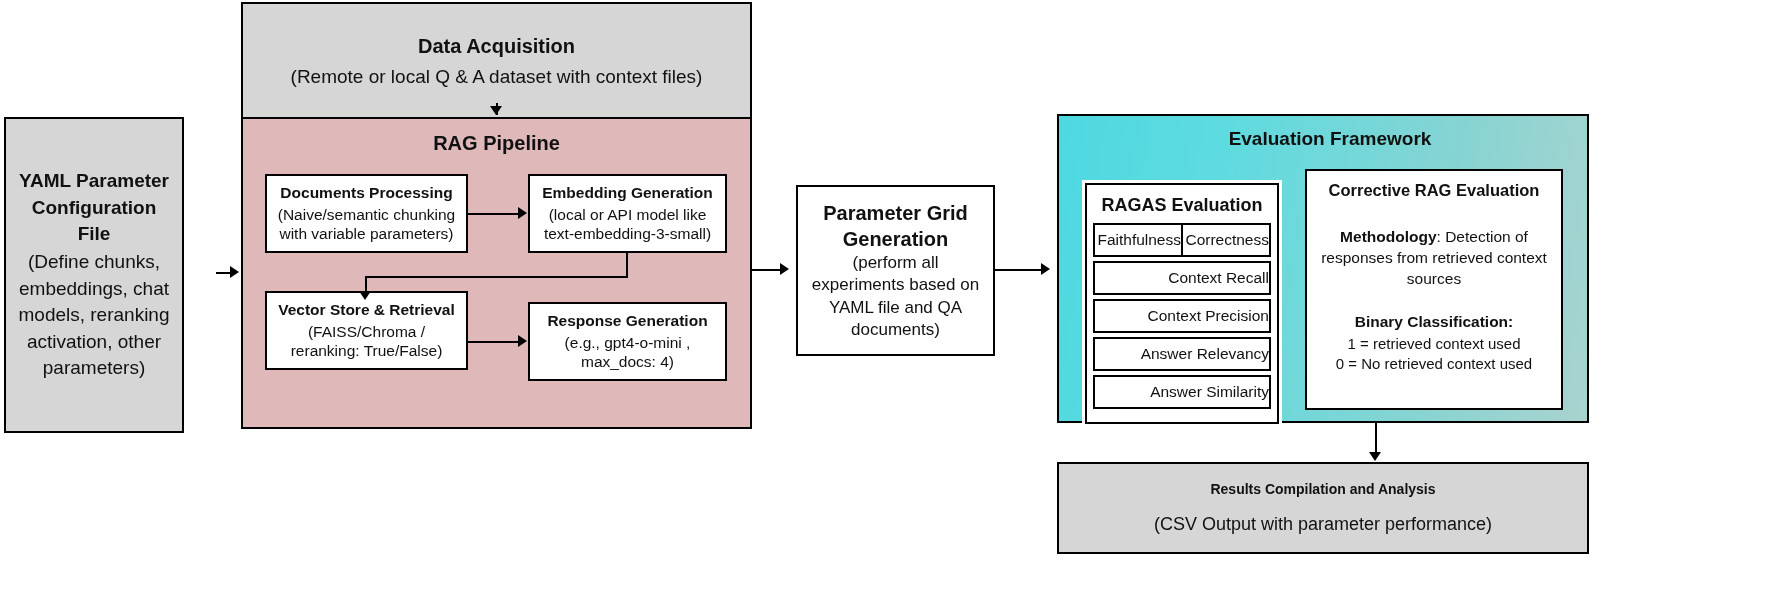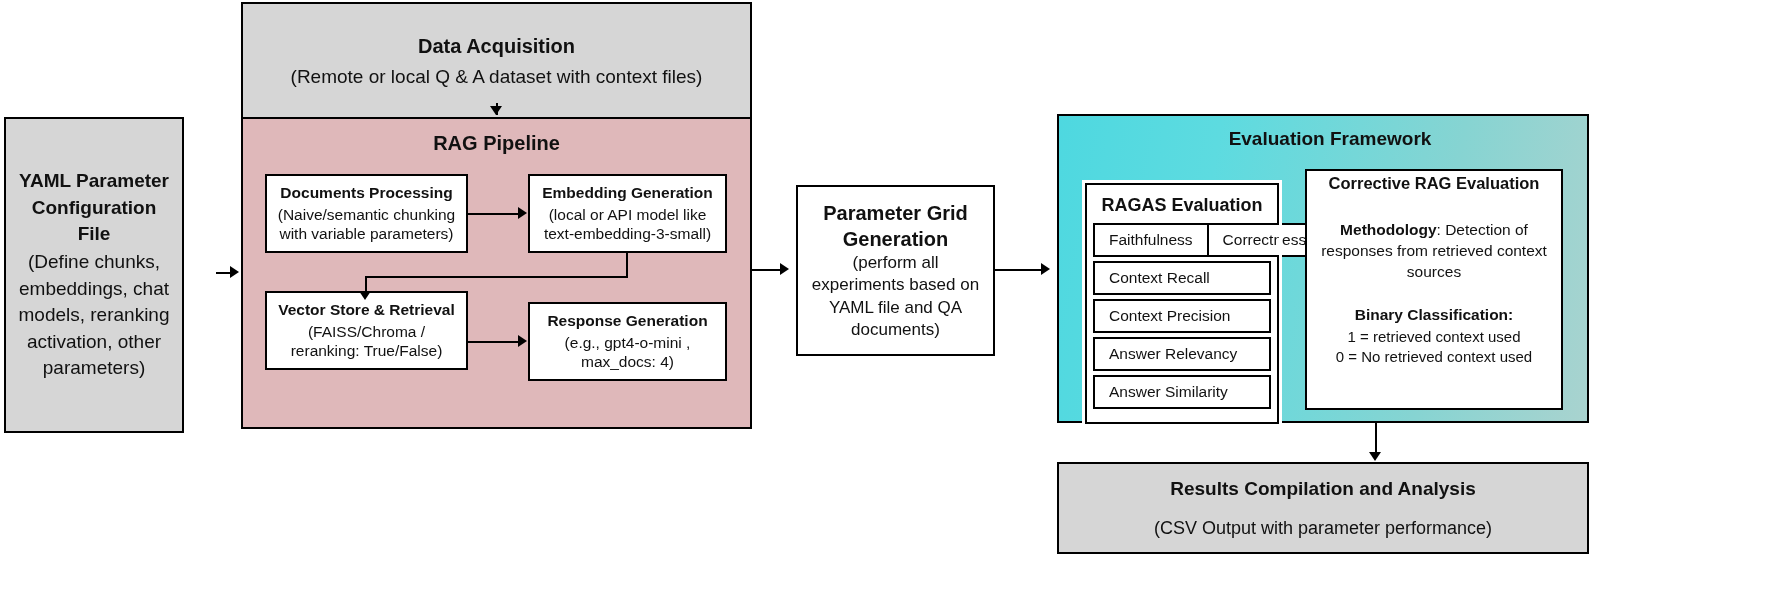--- a/index.html
+++ b/index.html
@@ -94,55 +94,55 @@
     border: 2.5px solid #000;
     outline: 3px solid #fff;
     display: flex; flex-direction: column; align-items: center;
     padding: 6px 6px 7px 6px;
   }
   #ragas-box > .hdr { font-weight: bold; font-size: 18px; margin: 4px 0 7px 0; }
   .metric-row { display: flex; width: 100%; }
   .metric {
     flex: 1;
     border: 2.2px solid #000;
-    text-align: left;
+    text-align: right;
     font-size: 15.5px;
-    padding: 6px 14px;
+    padding: 6px 0;
     background: #fff;
     color: #111;
     white-space: nowrap;
   }
   .metric-row.split .metric:first-child { border-right-width: 1.5px; }
   .metric-row.split .metric:last-child { border-left-width: 1.5px; }
   .metric-row + .metric-row { margin-top: 4px; border-radius: 7px; }
 
   #crag-box {
     position: absolute;
     left: 246px; top: 53px; width: 258px; height: 241px;
     background: #fff;
     border: 2.5px solid #000;
     display: flex; flex-direction: column; align-items: center;
     text-align: center;
     font-size: 15.5px; line-height: 1.35;
-    padding: 1px 8px;
+    padding: 8px 8px;
     color: #111;
   }
   #crag-box .hdr { font-weight: bold; font-size: 16.5px; margin-bottom: 26px; }
   #crag-box .meth { margin-bottom: 22px; }
   #crag-box .bold { font-weight: bold; }
   #crag-box .bin-title { font-weight: bold; margin-bottom: 1px; }
   #crag-box .bin-line { font-size: 15px; }
 
   
   #results {
     left: 1057px; top: 462px; width: 532px; height: 92px;
     background: #d6d6d6;
     font-size: 18px; line-height: 1.34;
   }
-  #results .ttl { font-size: 19px; margin-bottom: 14px; }
+  #results .ttl { font-size: 14px; margin-bottom: 14px; }
 
   
   .conn { position: absolute; background: #000; }
   .h { height: 2px; }
   .v { width: 2px; }
   .arrow {
     position: absolute;
     width: 0; height: 0;
   }
   .arrow.right {

